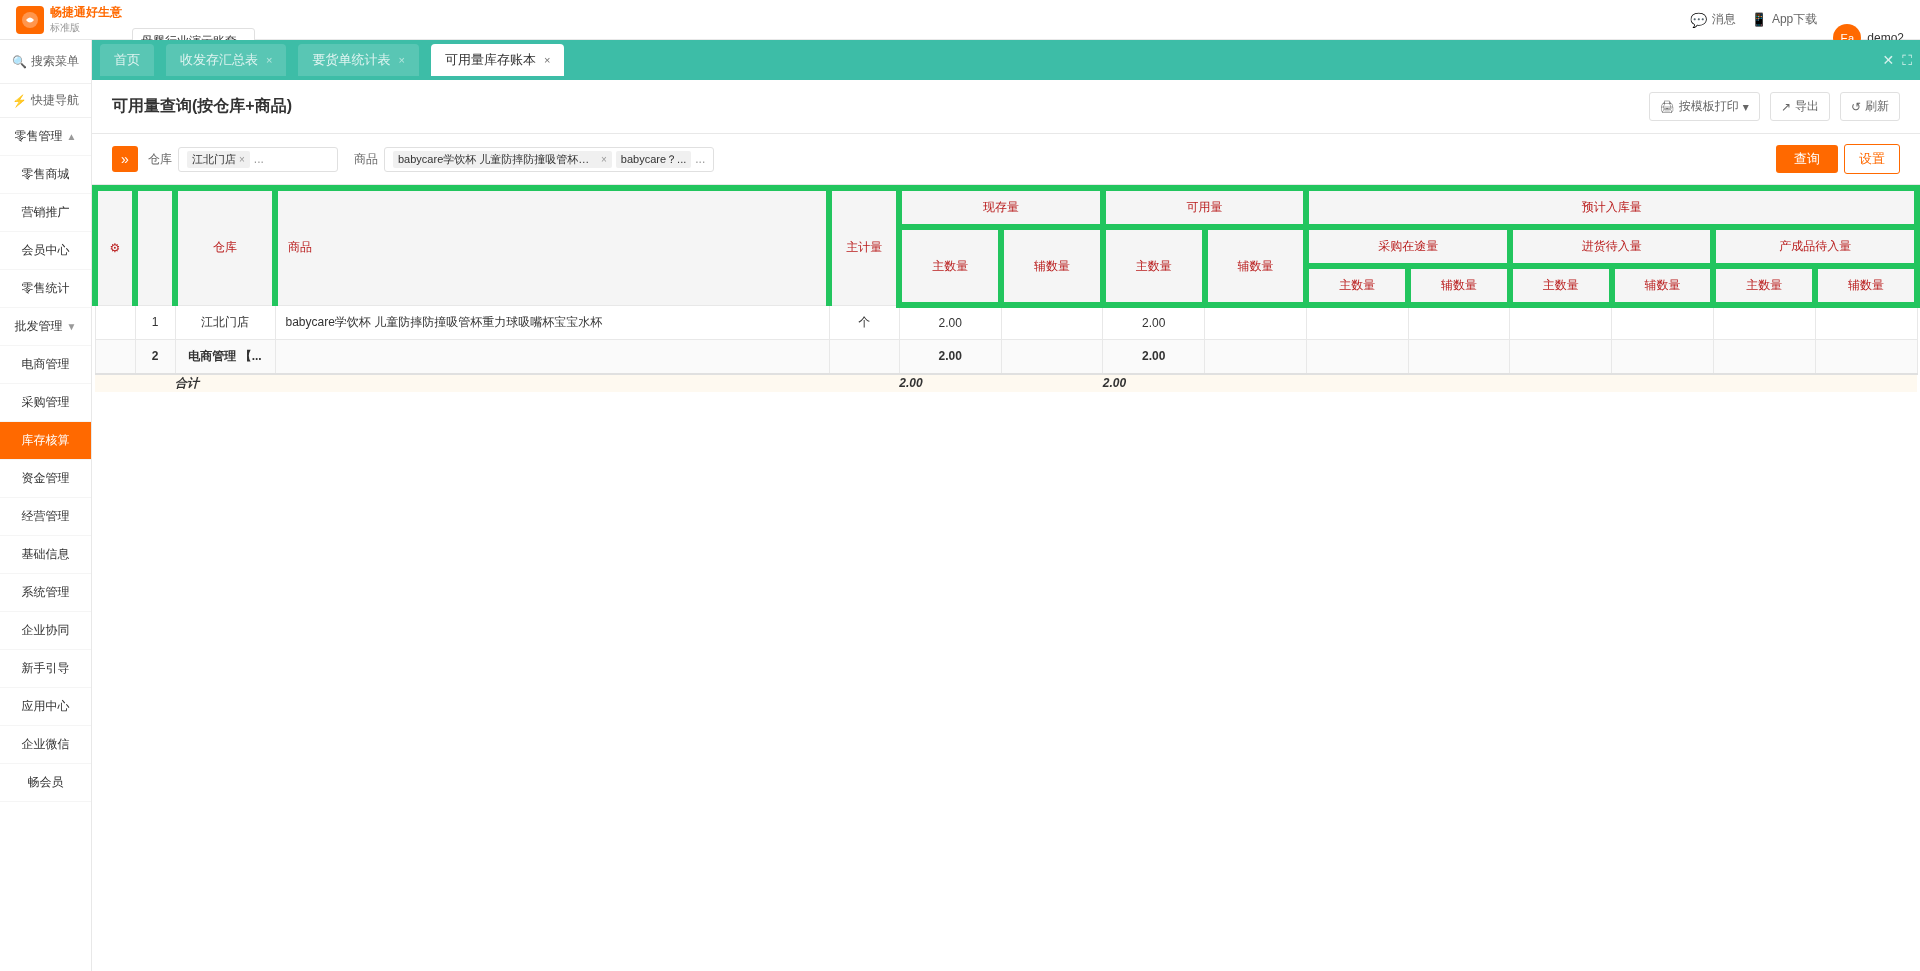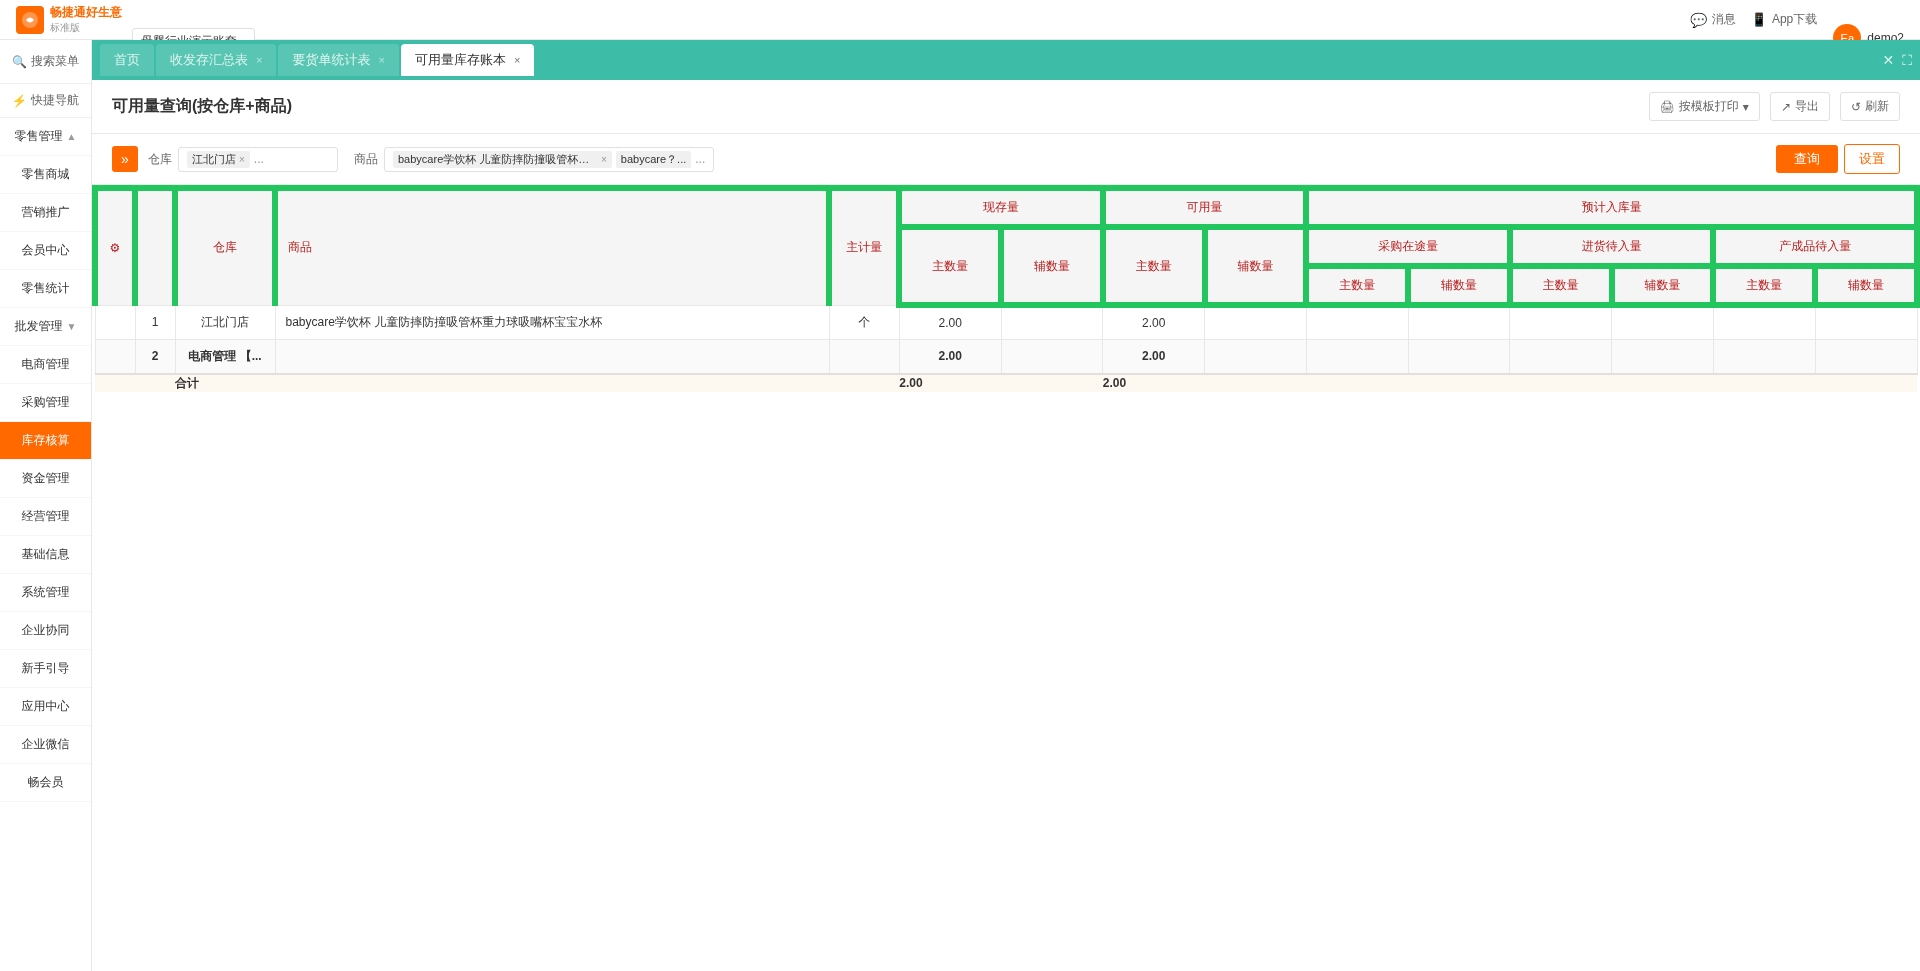--- a/index.html
+++ b/index.html
@@ -26,21 +26,21 @@
     .sidebar-nav-btn { width: 100%; padding: 8px 0; background: none; border: none; font-size: 12px; color: #666; cursor: pointer; display: flex; align-items: center; justify-content: center; gap: 4px; border-bottom: 1px solid #f0f0f0; }
     .sidebar-item { padding: 10px 6px; cursor: pointer; font-size: 12px; color: #333; display: flex; flex-direction: column; align-items: center; justify-content: center; gap: 4px; border-bottom: 1px solid #f5f5f5; }
     .sidebar-item.active { background: #ff6900; color: #fff; }
     .sidebar-item.has-arrow { flex-direction: row; justify-content: center; }
     .arrow-icon { font-size: 10px; color: #999; }
 
     
     .content-area { flex: 1; display: flex; flex-direction: column; overflow: hidden; }
 
     
-    .tab-bar { height: 40px; background: #3dbda7; display: flex; align-items: center; padding: 0 8px; gap: 2px; flex-shrink: 0; justify-content: space-between; }
+    .tab-bar { height: 40px; background: #3dbda7; display: flex; align-items: center; padding: 0 8px; gap: 12px; flex-shrink: 0; justify-content: space-between; }
     .tab { height: 32px; padding: 0 14px; border-radius: 4px 4px 0 0; display: flex; align-items: center; gap: 6px; font-size: 13px; cursor: pointer; color: rgba(255,255,255,0.8); background: rgba(255,255,255,0.15); }
     .tab.active { background: #fff; color: #333; border-radius: 4px 4px 0 0; }
     .tab-close { font-size: 11px; color: inherit; cursor: pointer; margin-left: 2px; opacity: 0.7; }
     .tab-bar-right { margin-left: auto; display: flex; align-items: center; gap: 8px; }
     .tab-bar-icon { color: rgba(255,255,255,0.8); cursor: pointer; font-size: 14px; }
 
     
     .page-content { flex: 1; overflow: hidden; display: flex; flex-direction: column; background: #f5f5f5; }
 
     
@@ -68,21 +68,21 @@
     table { width: 100%; border-collapse: collapse; font-size: 12px; }
     thead tr th { background: #f5f5f5; color: #b91c1c; padding: 8px 10px; text-align: center; border: 6px solid #22c55e; white-space: nowrap; font-weight: normal; position: sticky; top: 0; z-index: 2; }
     thead tr:first-child th { border-bottom: none; }
     tbody tr td { padding: 8px 10px; border: 1px solid #e8e8e8; text-align: center; color: #333; }
     .gear-col { width: 40px; }
     .num-col { width: 40px; }
     .warehouse-col { width: 100px; }
     .goods-col { min-width: 300px; text-align: left !important; }
     .unit-col { width: 70px; }
     
-    .total-row { background: #fef9f0; border-top: 2px solid #e0e0e0; }
+    .total-row { background: #fef9f0; border-top: 2px solid #e0e0e0; font-style: italic; }
 
     
     ::-webkit-scrollbar { width: 6px; height: 6px; }
     ::-webkit-scrollbar-track { background: #f1f1f1; }
     ::-webkit-scrollbar-thumb { background: #ccc; border-radius: 3px; }
   </style>
 </head>
 <body>
 
 <div class="topbar">

